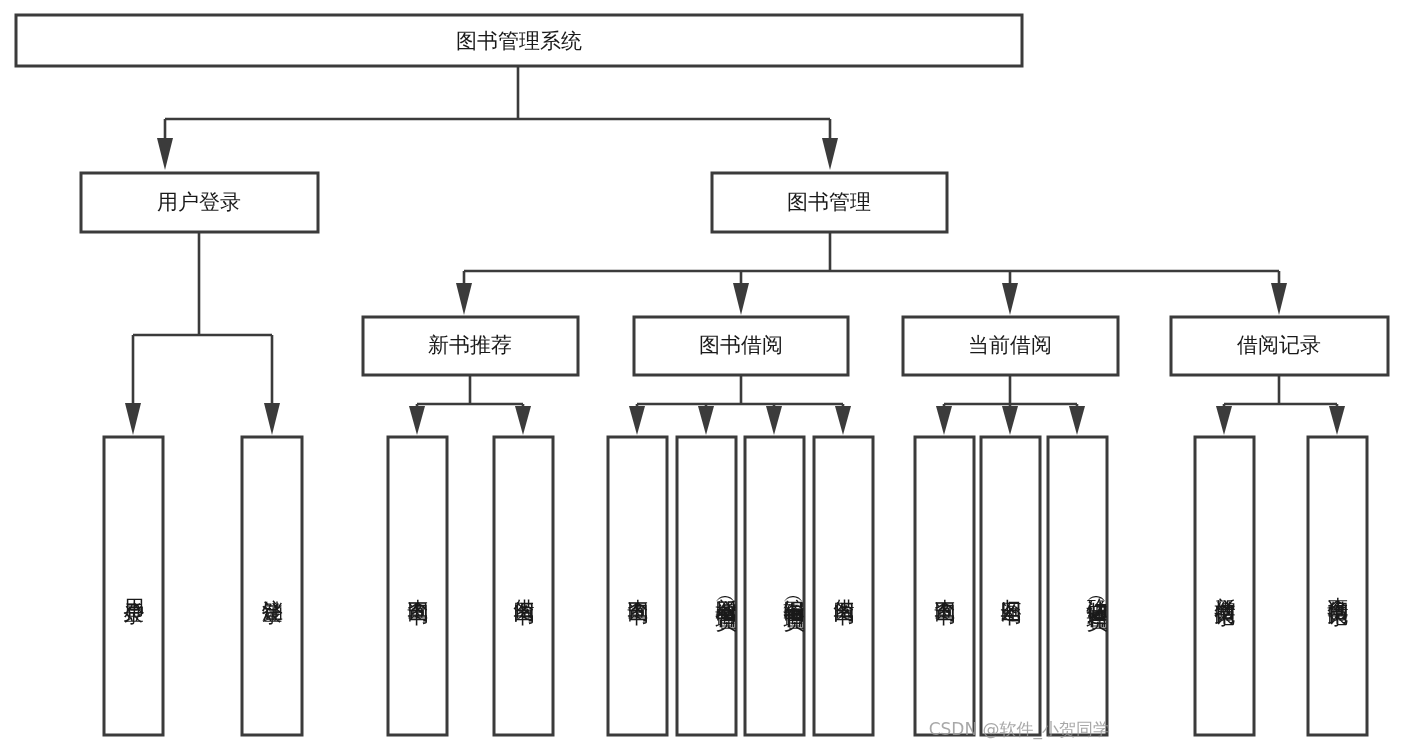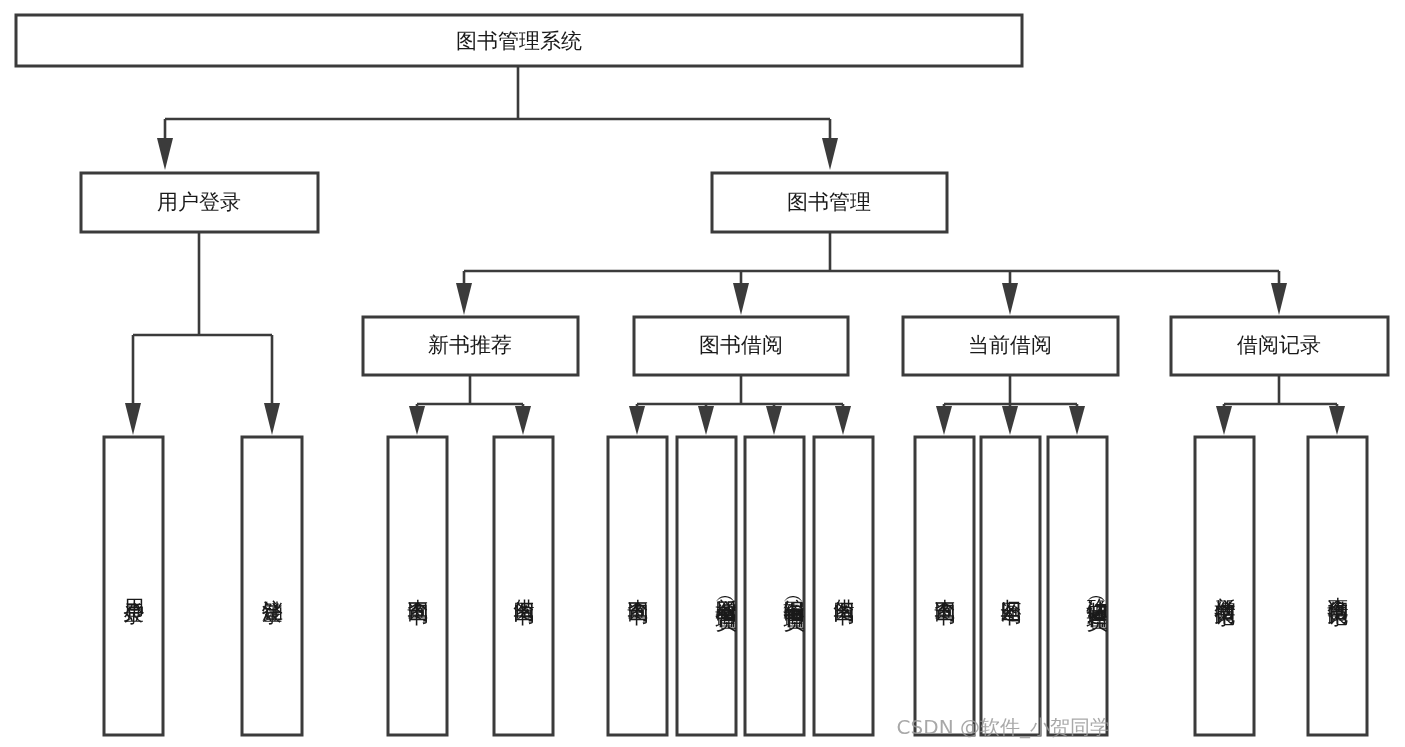--- a/index.html
+++ b/index.html
@@ -63,21 +63,21 @@
     white-space: nowrap;
   }
   .vlabel.center {
     align-items: center;
   }
   #watermark {
     position: absolute;
     right: 8px;
     bottom: 6px;
     font-family: "DejaVu Sans", "Liberation Sans", sans-serif;
-    font-size: 20px;
+    font-size: 17px;
     color: #9a9a9a;
     opacity: 0.85;
     white-space: nowrap;
   }
 </style>
 </head>
 <body>
 
 <div id="diagram-root">
 

